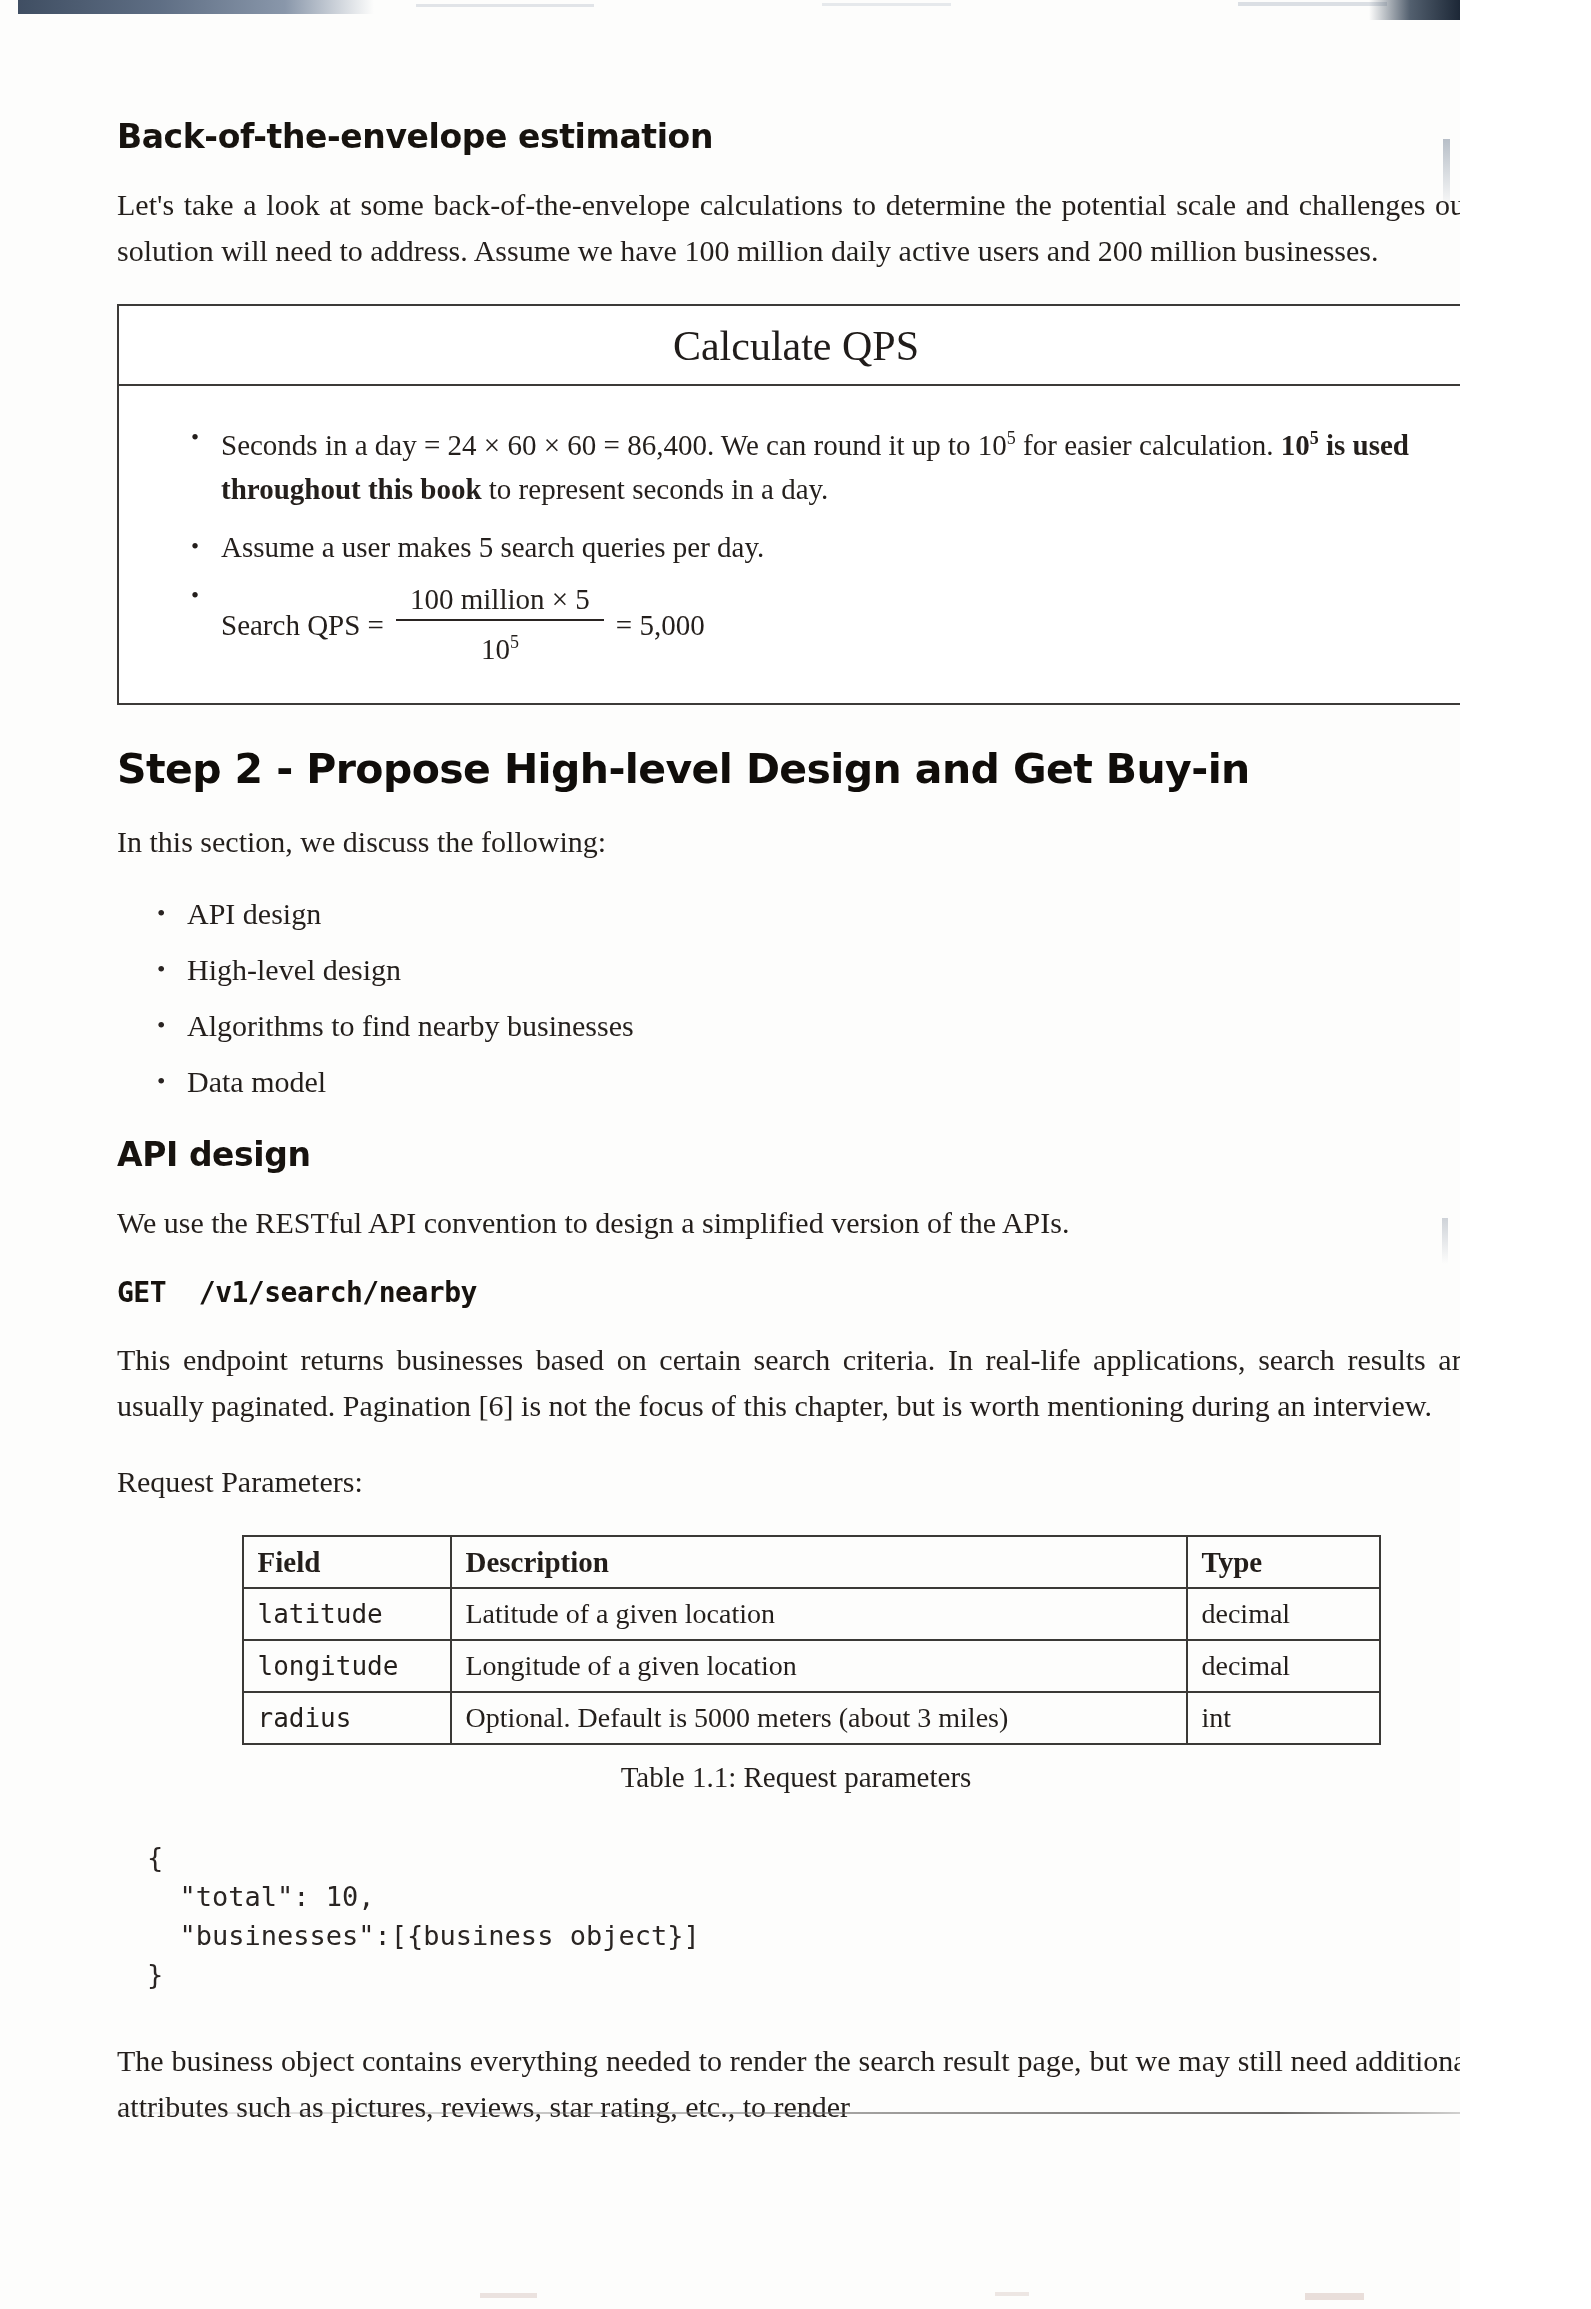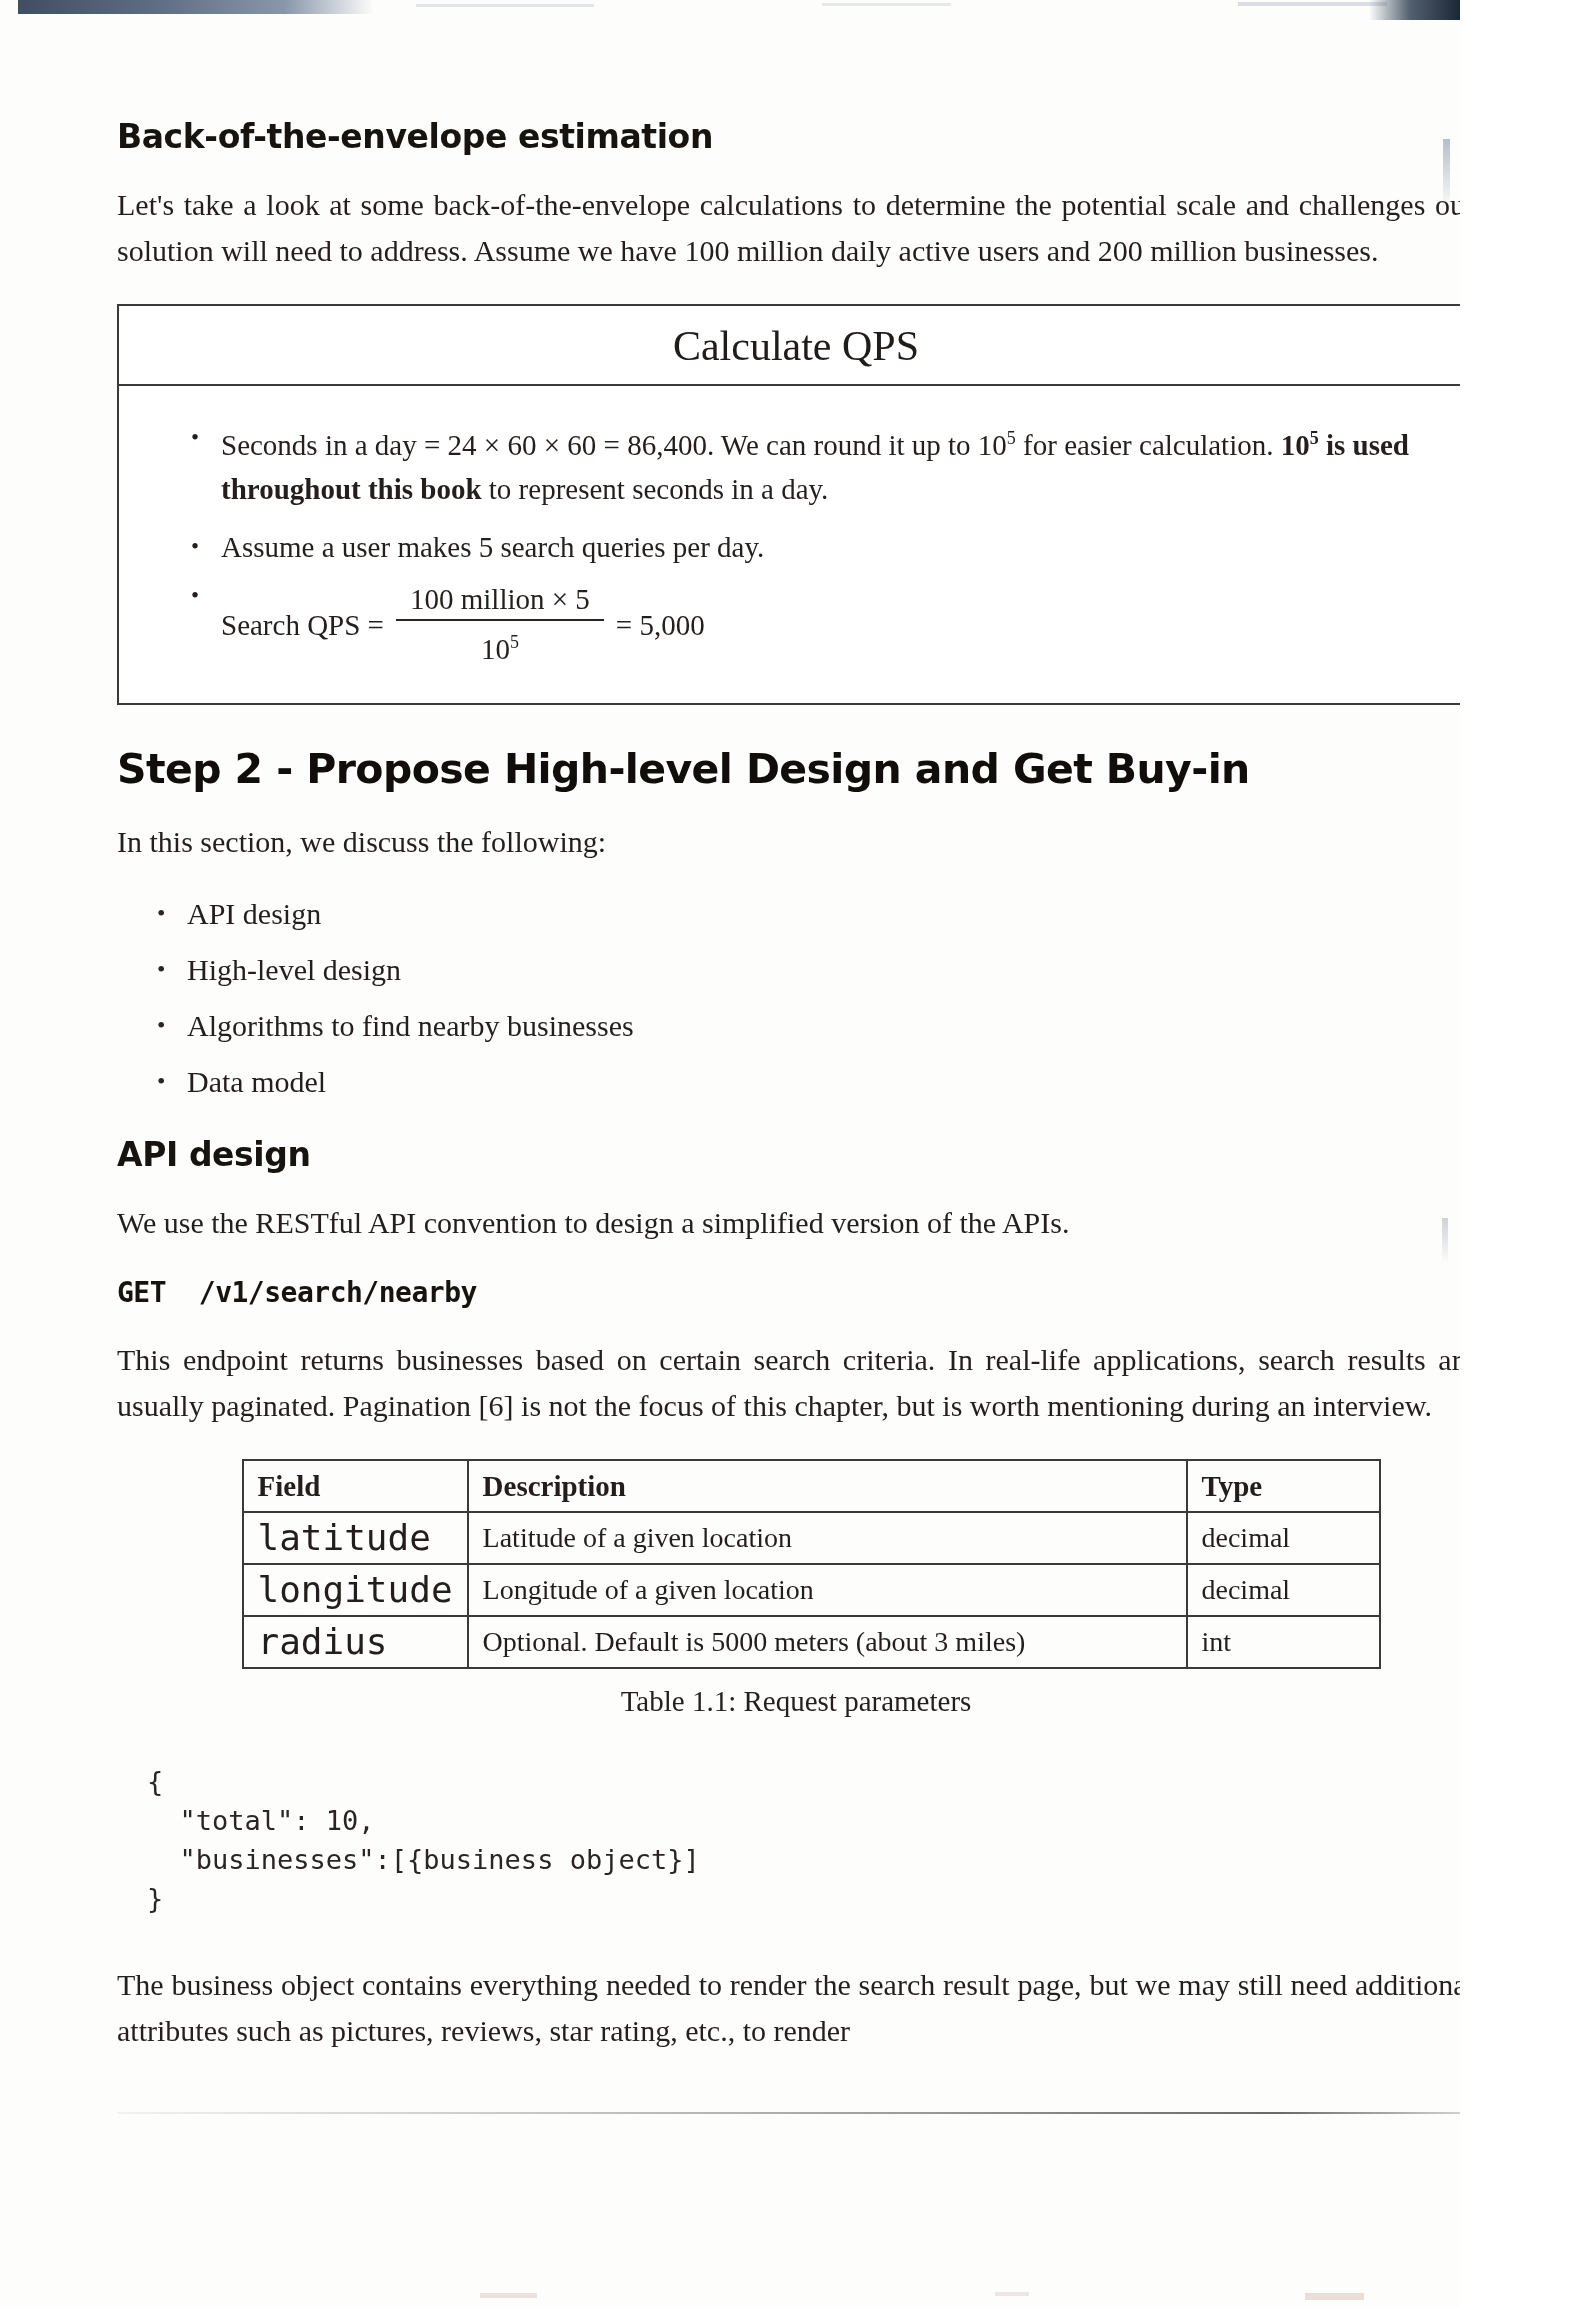--- a/index.html
+++ b/index.html
@@ -219,21 +219,21 @@
     line-height: 38px;
     text-align: left;
     color: #231e1b;
   }
   table.params th {
     font-weight: 700;
     font-size: 29px;
   }
   table.params td.mono, table.params th.mono-col {
     font-family: "DejaVu Sans Mono", monospace;
-    font-size: 36px;
+    font-size: 26px;
   }
   table.params td.mono { font-family: "DejaVu Sans Mono", monospace; }
   .col-field  { width: 178px; }
   .col-type   { width: 163px; }
 
   .table-caption {
     text-align: center;
     font-size: 29px;
     margin: 16px 0 44px 0;
     color: #241f1c;
@@ -328,20 +328,21 @@
     </ul>
 
     <h2 class="sec-head">API design</h2>
 
     <p class="body nojust">We use the RESTful API convention to design a simplified version of the APIs.</p>
 
     <h3 class="mono-head"><span>GET</span>&nbsp;&nbsp;<span>/v1/search/nearby</span></h3>
 
     <p class="body">This endpoint returns businesses based on certain search criteria. In real-life applications, search results are usually paginated. Pagination [6] is not the focus of this chapter, but is worth mentioning during an interview.</p>
 
+    <p class="body nojust">Request Parameters:</p>
 
     <div class="table-wrap">
       <table class="params">
         <thead>
           <tr>
             <th class="col-field">Field</th>
             <th>Description</th>
             <th class="col-type">Type</th>
           </tr>
         </thead>

